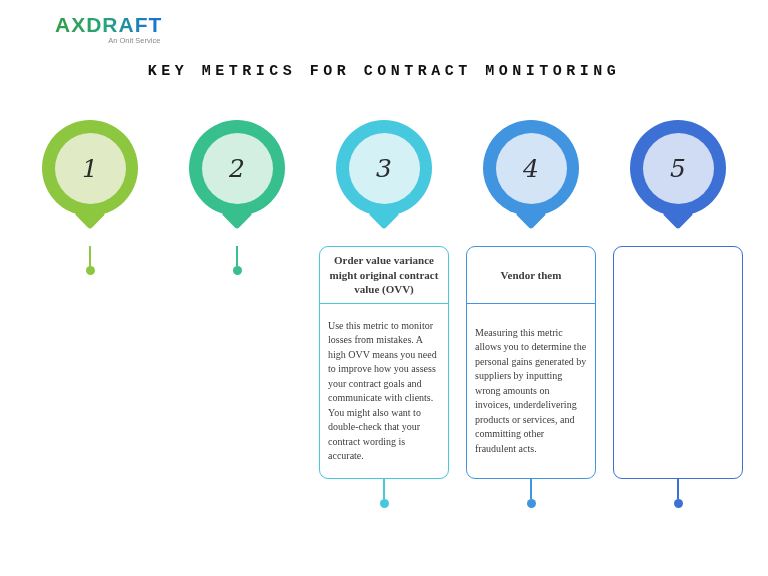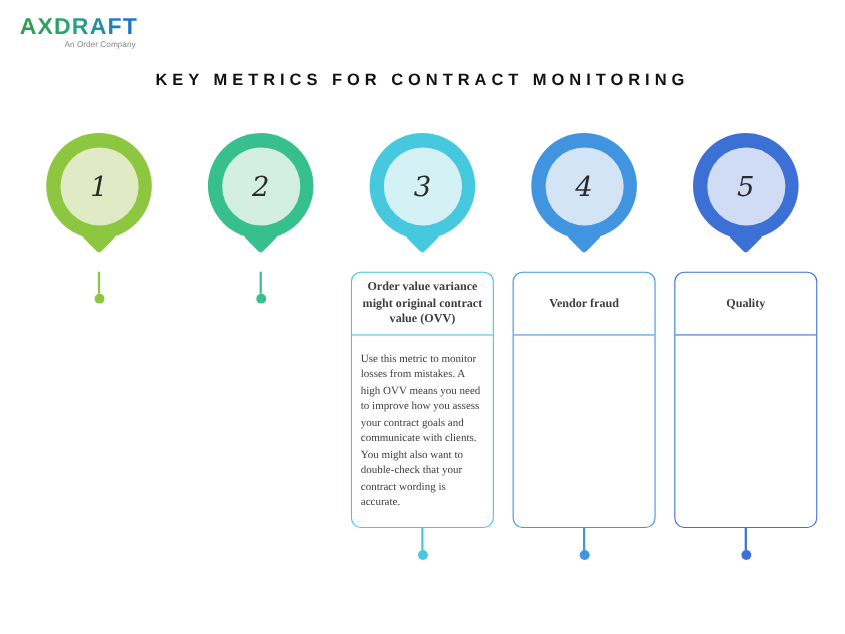--- a/index.html
+++ b/index.html
@@ -1,34 +1,34 @@
 <!DOCTYPE html>
 <html style="--brand-green: #2f9e4f; --brand-blue: #1b75d0; --title-color: #111111; --text-color: #3d3d3d; --tagline-color: #8a8a8a;"><head>
 <meta charset="utf-8">
 <style>
   html,body{margin:0;padding:0;}
   body{
     width:768px;height:576px;background:#ffffff;overflow:hidden;
     font-family:"Liberation Serif", serif;position:relative;
   }
-  .header{padding:14px 0 0 18px;}
+  .header{padding:14px 0 0 18px;margin-left:37px;}
   .logo{display:inline-block;line-height:1;}
   .logo-name{
     font-family:"Liberation Sans", sans-serif;font-weight:bold;
     font-size:21px;letter-spacing:1px;
     background:linear-gradient(90deg,var(--brand-green,#2f9e4f) 10%,#27a57c 45%,var(--brand-blue,#1b75d0) 90%);
     -webkit-background-clip:text;background-clip:text;color:transparent;
   }
   .logo-tagline{
     font-family:"Liberation Sans", sans-serif;font-size:7.5px;
     color:var(--tagline-color,#8a8a8a);text-align:right;padding:2px 2px 0 0;
   }
   .title{
     text-align:center;margin-top:16px;
-    font-family:Liberation Sans, sans-serif;font-weight:bold;
+    font-family:Liberation Mono, monospace;font-weight:bold;
     font-size:15px;letter-spacing:4.5px;color:var(--title-color,#111);
   }
   .row{
     display:flex;gap:17px;padding:0 25px;margin-top:40px;
   }
   .col{flex:1;display:flex;flex-direction:column;align-items:center;min-width:0;}
   .pin{position:relative;width:96px;height:96px;margin-bottom:30px;}
   .tail{
     position:absolute;left:50%;bottom:-9px;width:22px;height:22px;
     background:var(--c);transform:translateX(-50%) rotate(45deg);
@@ -64,21 +64,21 @@
   }
   .connector{width:2px;height:20px;background:var(--c);}
   .dot{width:9px;height:9px;border-radius:50%;background:var(--c);}
 </style>
 </head>
 <body>
 
 <div class="header">
   <div class="logo">
     <div class="logo-name">AXDRAFT</div>
-    <div class="logo-tagline">An Order Company</div>
+    <div class="logo-tagline">An Onit Service</div>
   </div>
 </div>
 
 <h1 class="title">KEY METRICS FOR CONTRACT MONITORING</h1>
 
 <div class="row">
   <div class="col" style="--c: #8dc63f; --light: #e0ebc6;">
     <div class="pin">
       <div class="tail"></div>
       <div class="ring">
@@ -124,34 +124,34 @@
   <div class="col" style="--c: #4194e0; --light: #d3e4f6;">
     <div class="pin">
       <div class="tail"></div>
       <div class="ring">
         <div class="inner">
           <span class="num">4</span>
         </div>
       </div>
     </div>
     <div class="card">
-      <div class="card-head">Vendor fraud</div>
+      <div class="card-head">Vendor them</div>
+      <div class="card-body">Measuring this metric allows you to determine the personal gains generated by suppliers by inputting wrong amounts on invoices, underdelivering products or services, and committing other fraudulent acts.</div>
     </div>
     <div class="connector"></div>
     <div class="dot"></div>
   </div>
 
   <div class="col" style="--c: #3c70d4; --light: #cfdcf4;">
     <div class="pin">
       <div class="tail"></div>
       <div class="ring">
         <div class="inner">
           <span class="num">5</span>
         </div>
       </div>
     </div>
     <div class="card">
-      <div class="card-head">Quality</div>
     </div>
     <div class="connector"></div>
     <div class="dot"></div>
   </div>
 </div>
 
 </body></html>

